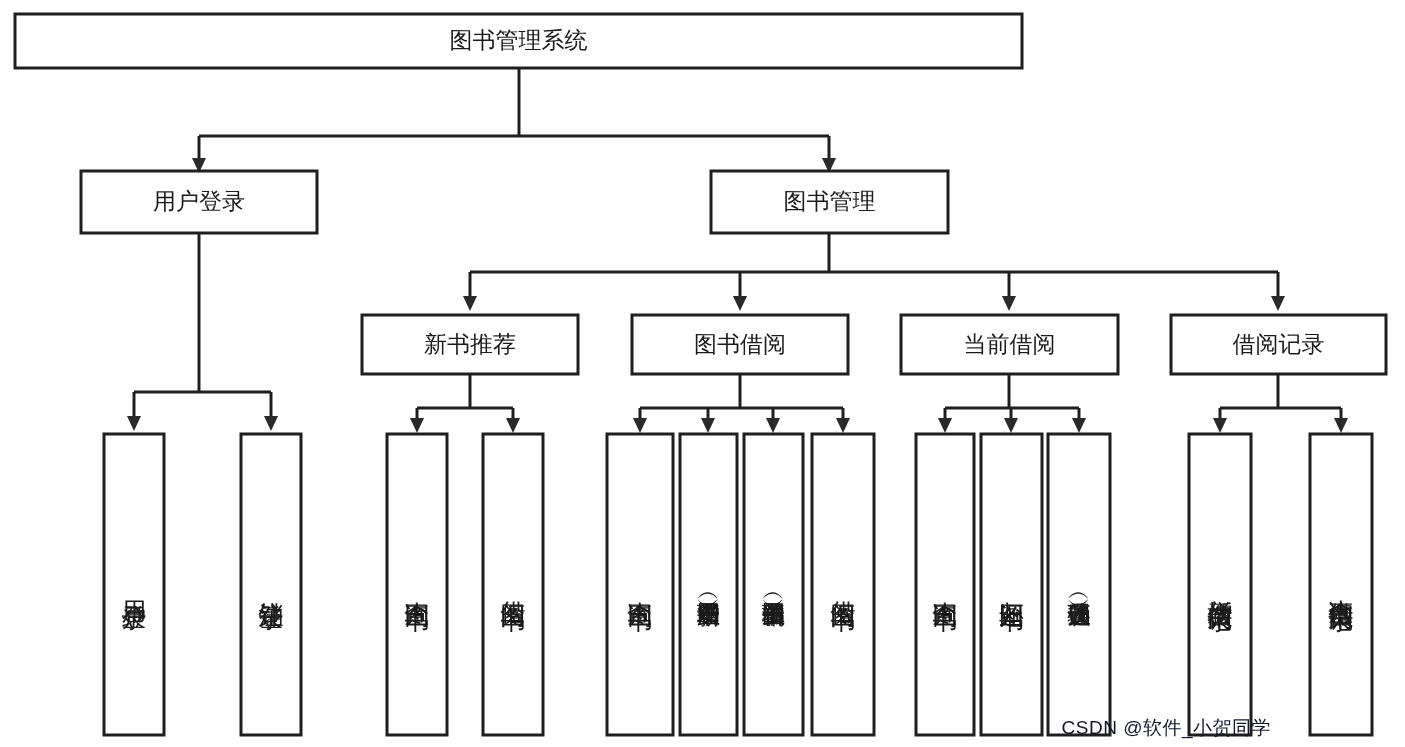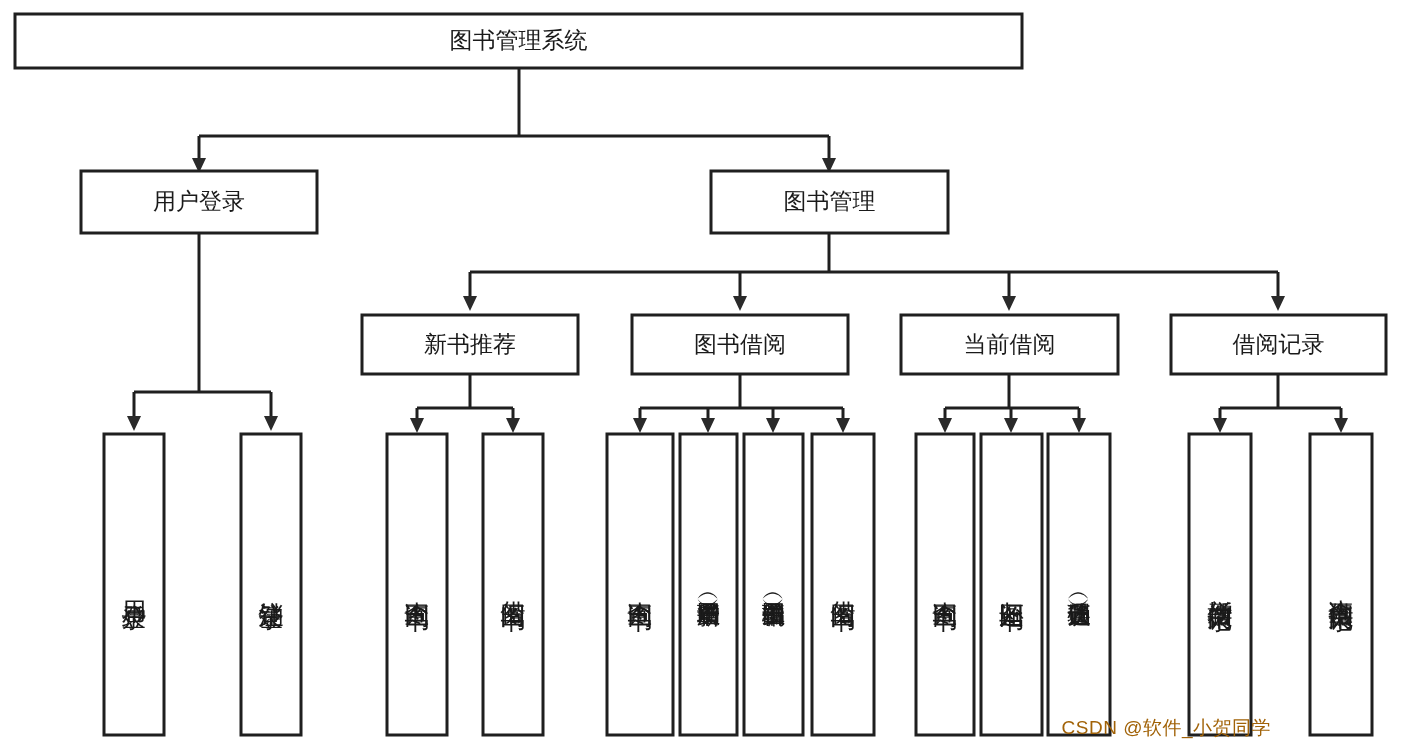--- a/index.html
+++ b/index.html
@@ -72,21 +72,21 @@
     justify-content: center;
     box-sizing: border-box;
     pointer-events: none;
   }
   .watermark {
     position: absolute;
     right: 16px;
     bottom: 6px;
     font-family: "Liberation Sans", "DejaVu Sans", sans-serif;
     font-size: 19px;
-    color: #a16207;
+    color: #0f172a;
     white-space: nowrap;
     letter-spacing: 0.5px;
   }
 </style>
 </head>
 <body>
 
 <div id="diagram-root">
 
   <svg class="diagram-canvas" viewBox="0 0 1405 747">

